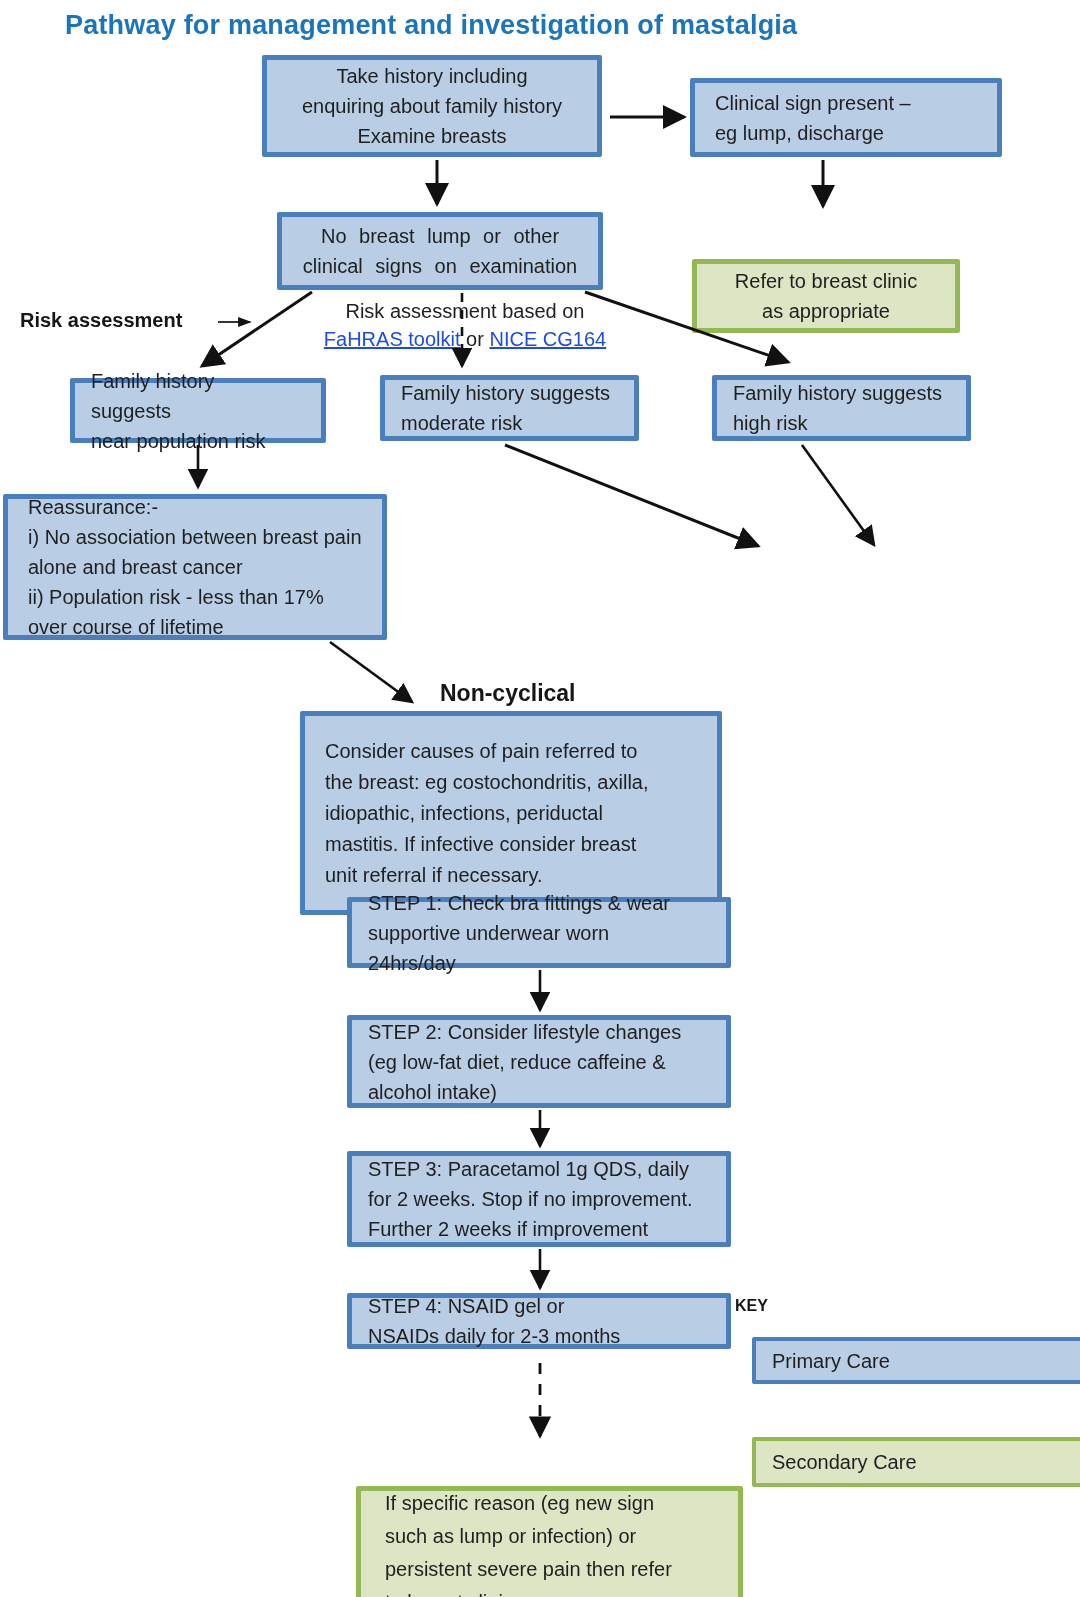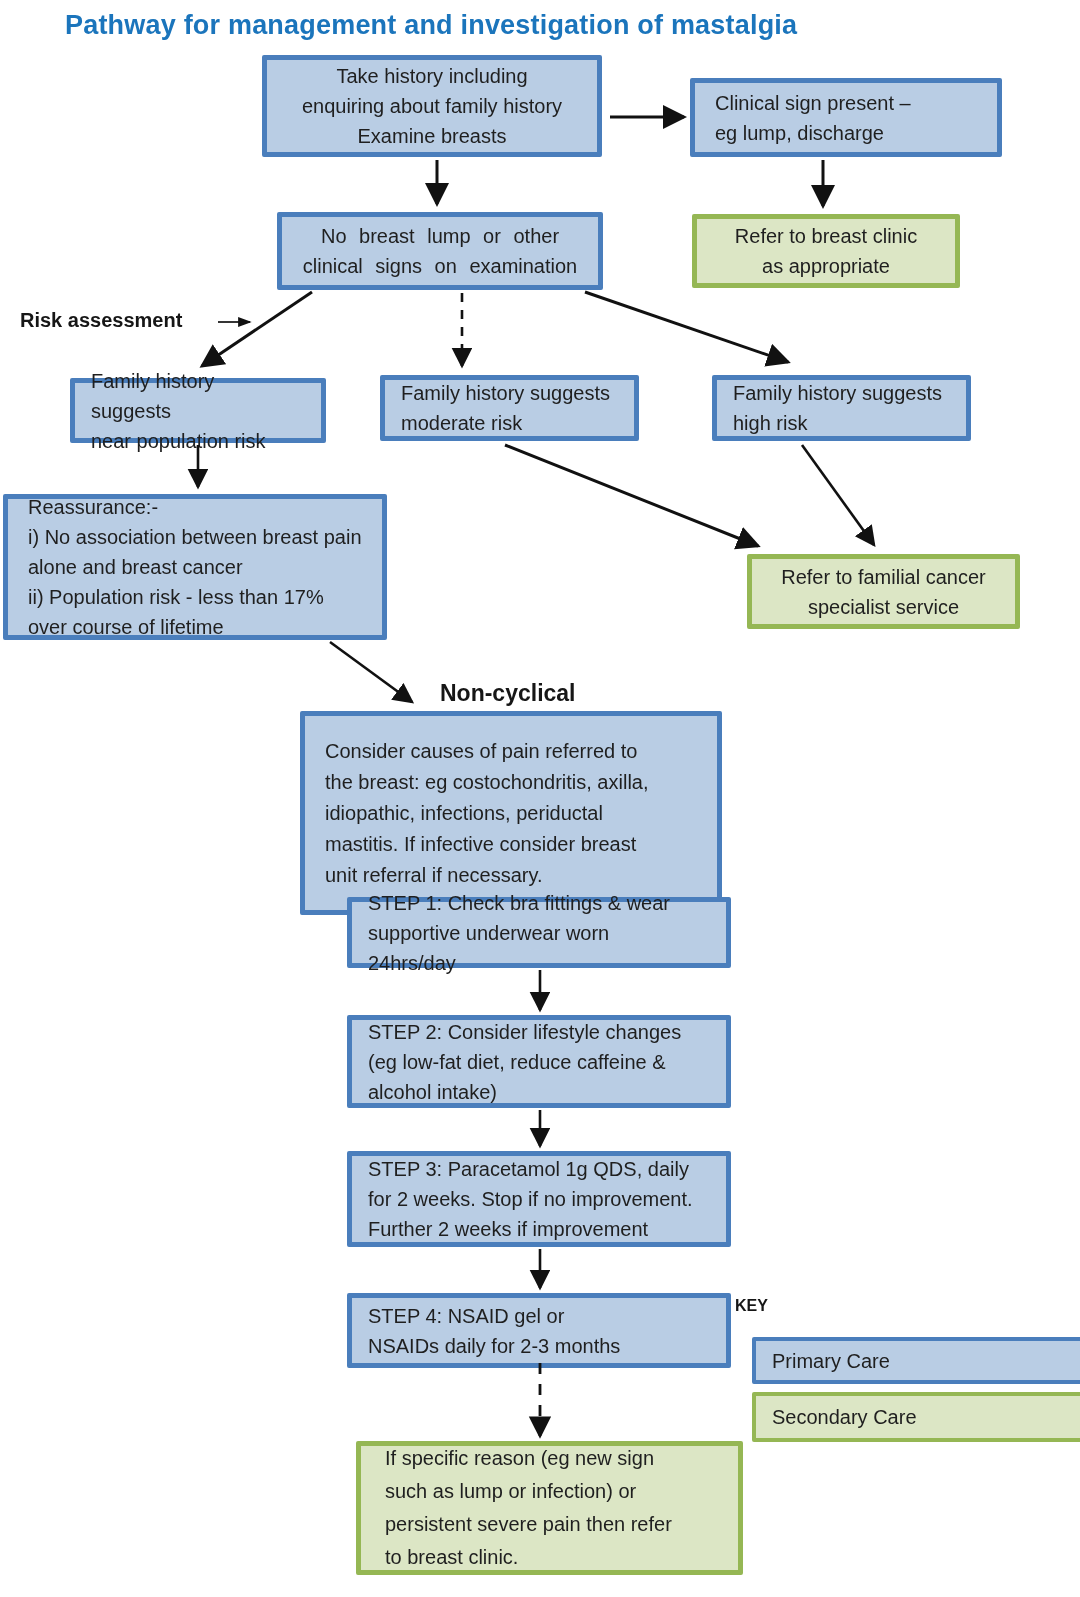--- a/index.html
+++ b/index.html
@@ -16,21 +16,21 @@
   }
   .box{
     position:absolute;box-sizing:border-box;
     display:flex;flex-direction:column;justify-content:center;
     border-radius:2px;
   }
   .box .box-text{
     white-space:pre-line;font-size:20px;line-height:30px;color:var(--text,#1f1f1f);
   }
   .blue{background:var(--primary-fill,#b9cde4);border:5px solid var(--primary-border,#4a7ebc);}
-  .green{background:var(--secondary-fill,#dce6c5);border:5px solid var(--secondary-border,#95b754);}
+  .green{background:var(--secondary-fill,#dce6c5);border:5px solid var(--secondary-border,#95b754);margin-top:45px;}
   .center .box-text{text-align:center;}
   .pad-l .box-text{padding-left:16px;padding-right:24px;text-align:left;}
   .pad-l2 .box-text{padding-left:20px;padding-right:10px;text-align:left;}
   .justifyish .box-text{text-align:center;word-spacing:7px;}
   .flow-label{position:absolute;font-weight:bold;color:#161616;}
   .risk-label{left:20px;top:309px;font-size:20px;}
   .noncyclical-label{left:440px;top:680px;font-size:23px;}
   .key-label{left:735px;top:1297px;font-size:16px;}
   .risk-links{
     position:absolute;left:290px;top:297px;width:350px;
@@ -64,20 +64,24 @@
 as appropriate</div>
   </div>
 
   <div class="box blue justifyish" style="left:277px;top:212px;width:326px;height:78px;">
     <div class="box-text">No breast lump or other
 clinical signs on examination</div>
   </div>
 
   <div class="flow-label risk-label">Risk assessment</div>
 
+  <div class="risk-links">
+    <span>Risk assessment based on</span><br>
+    <a>FaHRAS toolkit</a><span> or </span><a>NICE CG164</a>
+  </div>
 
   <div class="box blue pad-l" style="left:70px;top:378px;width:256px;height:65px;">
     <div class="box-text">Family history suggests
 near population risk</div>
   </div>
 
   <div class="box blue pad-l" style="left:380px;top:375px;width:259px;height:66px;">
     <div class="box-text">Family history suggests
 moderate risk</div>
   </div>
@@ -88,24 +92,20 @@
   </div>
 
   <div class="box blue pad-l2" style="left:3px;top:494px;width:384px;height:146px;">
     <div class="box-text">Reassurance:-
 i) No association between breast pain
 alone and breast cancer
 ii) Population risk - less than 17%
 over course of lifetime</div>
   </div>
 
-  <div class="box green center" style="left:747px;top:554px;width:273px;height:75px;">
-    <div class="box-text">Refer to familial cancer
-specialist service</div>
-  </div>
 
   <div class="flow-label noncyclical-label">Non-cyclical</div>
 
   <div class="box blue pad-l2" style="left:300px;top:711px;width:422px;height:204px;">
     <div class="box-text" style="line-height:31px;">Consider causes of pain referred to
 the breast: eg costochondritis, axilla,
 idiopathic, infections, periductal
 mastitis. If infective consider breast
 unit referral if necessary.</div>
   </div>
@@ -120,21 +120,21 @@
 (eg low-fat diet, reduce caffeine &amp;
 alcohol intake)</div>
   </div>
 
   <div class="box blue pad-l" style="left:347px;top:1151px;width:384px;height:96px;">
     <div class="box-text">STEP 3:  Paracetamol 1g QDS, daily
 for 2 weeks. Stop if no improvement.
 Further 2 weeks if improvement</div>
   </div>
 
-  <div class="box blue pad-l" style="left:347px;top:1293px;width:384px;height:75px;">
+  <div class="box blue pad-l" style="left:347px;top:1293px;width:384px;height:56px;">
     <div class="box-text">STEP 4: NSAID gel or
 NSAIDs daily for 2-3 months</div>
   </div>
 
   <div class="flow-label key-label">KEY</div>
 
   <div class="box blue key-box" style="left:752px;top:1337px;width:345px;border-width:4px;">
     <div class="box-text">Primary Care</div>
   </div>
 

